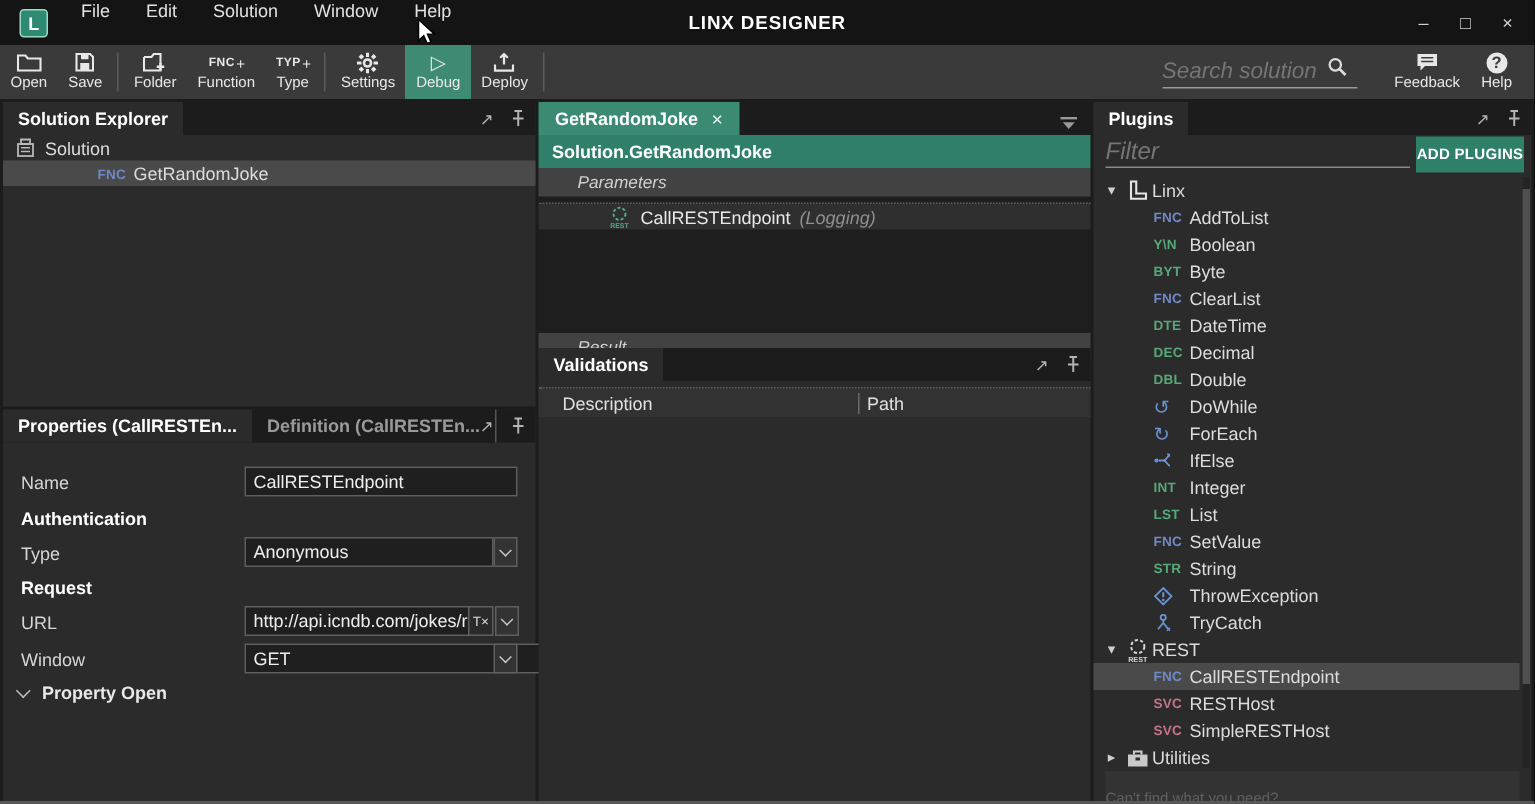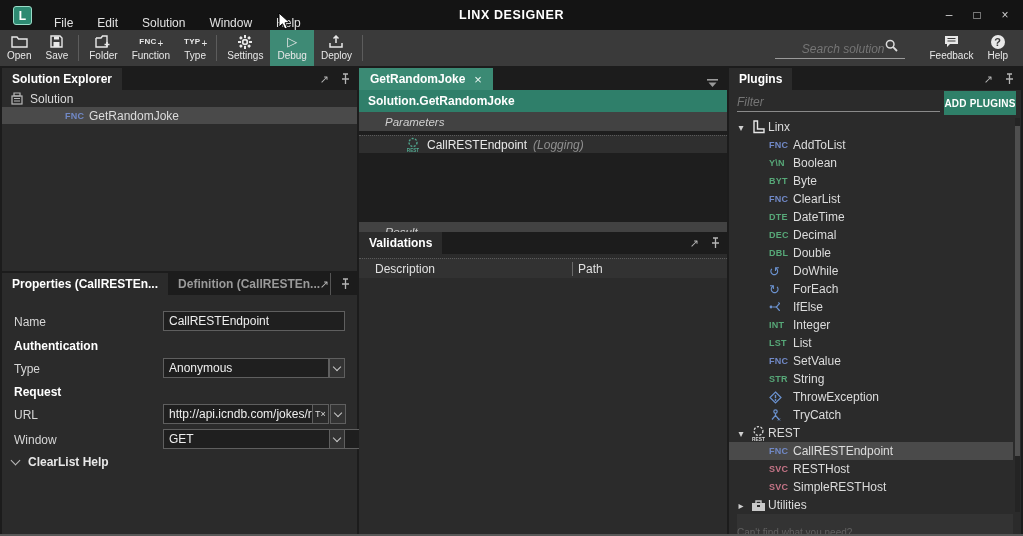--- a/index.html
+++ b/index.html
@@ -6,21 +6,21 @@
   html,body { background:#000; }
   body { font-family:"Liberation Sans", sans-serif; }
   .app { position:relative; width:1023px; height:536px; background:#1c1c1c; overflow:hidden;
          border-bottom:2px solid #585858; }
 
   
   .titlebar { position:absolute; top:0; left:0; right:0; height:30px; background:#141414; }
   .logo { position:absolute; left:13px; top:6px; width:19px; height:19px; background:#2e8a72;
           border-radius:3px; color:#fff; font-weight:bold; font-size:12px; text-align:center; line-height:19px;
           border:1px solid #9adcc8; }
-  .menus { position:absolute; left:42px; top:0; height:30px; display:flex; align-items:flex-end; }
+  .menus { position:absolute; left:42px; top:0; height:30px; display:flex; align-items:flex-start; }
   .menu-item { padding:0 12px; font-size:12px; color:#e2e2e2; }
   .app-title { position:absolute; left:0; right:0; top:0; height:30px; line-height:30px; text-align:center;
                color:#fff; font-size:12.5px; font-weight:bold; letter-spacing:.6px; }
   .win-controls { position:absolute; right:4px; top:0; height:30px; display:flex; }
   .win-btn { width:28px; height:30px; display:flex; align-items:center; justify-content:center;
              color:#cfcfcf; font-size:12px; }
 
   
   .toolbar { position:absolute; top:30px; left:0; right:0; height:36px; background:#3a3a3a;
              display:flex; align-items:stretch; }
@@ -28,21 +28,21 @@
           padding:1px 7px 2px; color:#e8e8e8; }
   .tbtn .ticon { height:15px; display:flex; align-items:center; justify-content:center; font-size:13px; color:#e8e8e8; }
   .tbtn .tlabel { font-size:10px; margin-top:1px; color:#e8e8e8; }
   .tbtn.active { background:#3e8a75; }
   .tsep { width:1px; background:#5c5c5c; margin:5px 3px; }
   .ticon-text { font-size:8px; font-weight:bold; letter-spacing:.3px; position:relative; }
   .toolbar-right { margin-left:auto; display:flex; align-items:center; padding-right:8px; }
   .search-box { display:flex; align-items:flex-end; border-bottom:1px solid #9a9a9a; width:130px;
                 margin-right:18px; padding-bottom:2px; height:22px; }
   .search-box input { background:transparent; border:none; outline:none; color:#cfcfcf; font-style:italic;
-                      font-size:12px; width:110px; font-family:"Liberation Sans",sans-serif;text-align:right; }
+                      font-size:15px; width:110px; font-family:"Liberation Sans",sans-serif; }
   .help-circle { width:14px; height:14px; border-radius:50%; background:#e8e8e8; color:#3a3a3a;
                  font-size:11px; font-weight:bold; text-align:center; line-height:14px; }
 
   
   .panel { position:absolute; background:#2b2b2b; }
   .panel-header { position:relative; height:22px; background:#1c1c1c; display:flex; align-items:stretch; }
   .panel-tab { display:flex; align-items:center; padding:0 10px; background:#2b2b2b; color:#fff;
                font-size:12px; font-weight:bold; white-space:nowrap; }
   .panel-tab.inactive { background:#1c1c1c; color:#9a9a9a; border-right:1px solid #555; }
   .panel-icons { position:absolute; right:7px; top:0; height:22px; display:flex; align-items:center; gap:12px; }
@@ -91,21 +91,21 @@
   
   .val-colhead { position:relative; margin-top:4px; height:20px; background:#323232; border-top:1px dotted #5a5a5a;
                  display:flex; align-items:center; font-size:12px; color:#e0e0e0; }
   .val-colhead .col1 { padding-left:16px; width:213px; }
   .val-colhead .colsep { width:1px; height:14px; background:#6a6a6a; }
   .val-colhead .col2 { padding-left:5px; }
 
   
   .plug-filter-row { position:relative; height:28px; }
   .plug-filter-row input { position:absolute; left:8px; top:2px; width:203px; height:20px; background:transparent;
-        border:none; border-bottom:1px solid #8a8a8a; outline:none; color:#c4b5fd; font-style:italic; font-size:12px;
+        border:none; border-bottom:1px solid #8a8a8a; outline:none; color:#c4b5fd; font-style:italic; font-size:16px;
         font-family:"Liberation Sans",sans-serif; }
   .addplug { position:absolute; right:5px; top:1px; width:72px; height:24px; background:#2f8069; color:#fff;
              font-size:10px; font-weight:bold; display:flex; align-items:center; justify-content:center; letter-spacing:.2px; }
   .ptree { position:absolute; left:0; right:8px; top:50px; }
   .prow { height:18px; display:flex; align-items:center; font-size:12px; color:#dcdcdc; }
   .prow.selected { background:#4a4a4a; }
   .prow .caret { width:14px; flex:0 0 14px; text-align:center; color:#cfcfcf; font-size:10px; margin-left:5px; }
   .prow .gicon { width:20px; flex:0 0 20px; display:flex; align-items:center; justify-content:center; }
   .prow.child { padding-left:40px; }
   .prow .iicon { width:16px; flex:0 0 24px; display:flex; align-items:center; color:#6b92cf; font-size:13px; line-height:13px; }
@@ -309,21 +309,21 @@
         </div>
 
       <span class="flabel" style="top:138px;">Window</span>
       <div class="input" style="left:161px; top:134px; width:198px;">GET</div>
       <div class="chevbox" style="left:327px; top:134px;">
           <span class="chev"></span>
         </div>
 
       <div class="prophelp" style="top:160px;">
         <span class="exp-chev"></span>
-        <span>ClearList Help</span>
+        <span>Property Open</span>
       </div>
     </div>
   </div>
 
   <div class="ed-tabbar">
     <div class="ed-tab">
       <span>GetRandomJoke</span>
       <span class="close">×</span>
     </div>
     <span class="tablist-icon">

